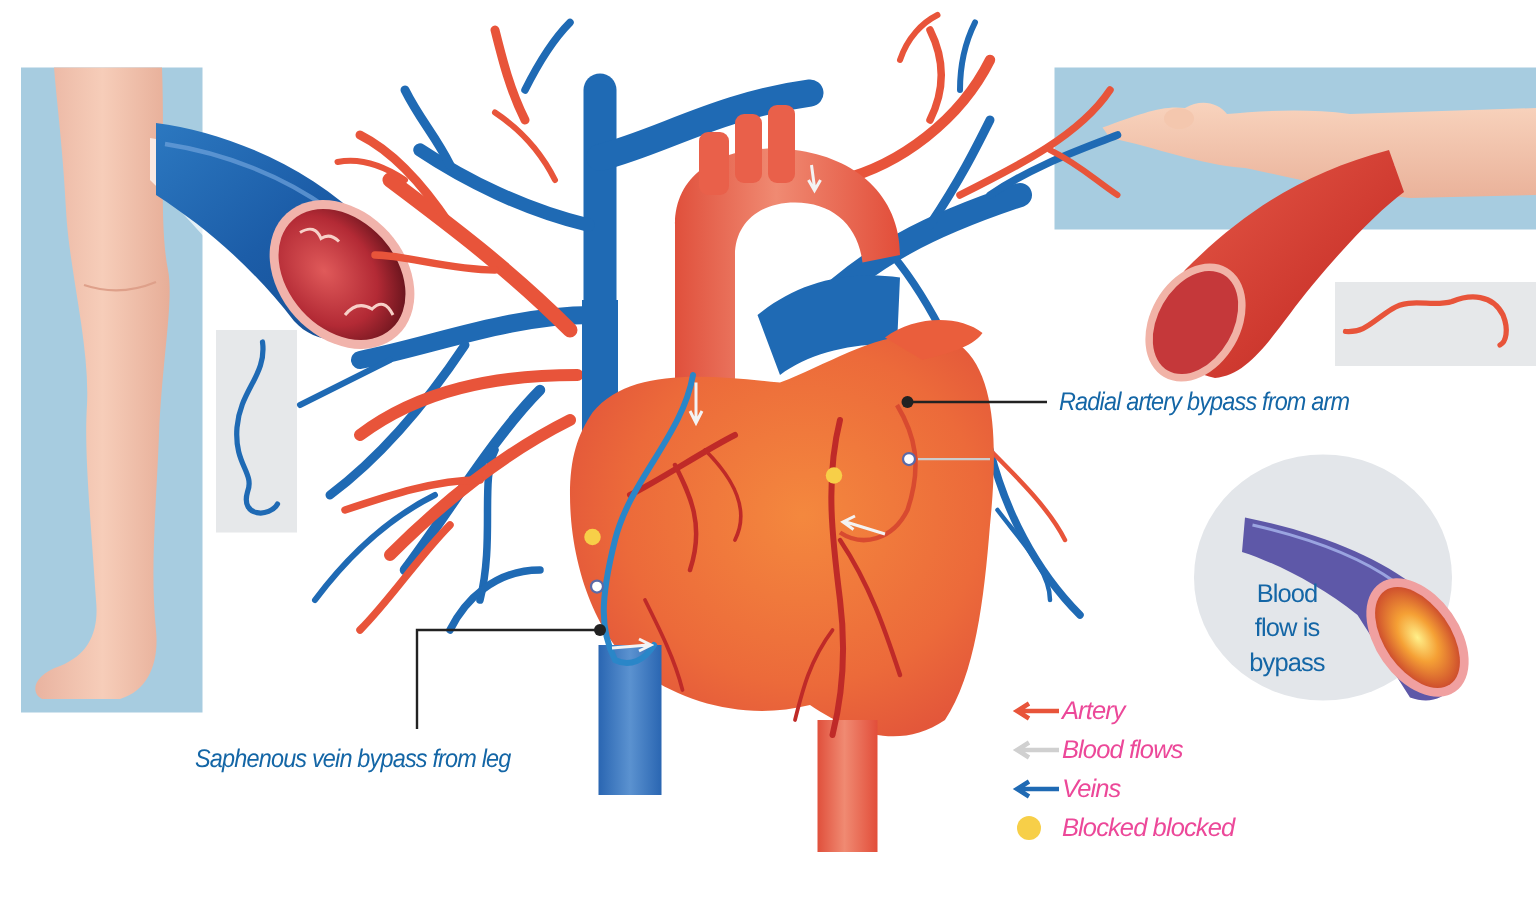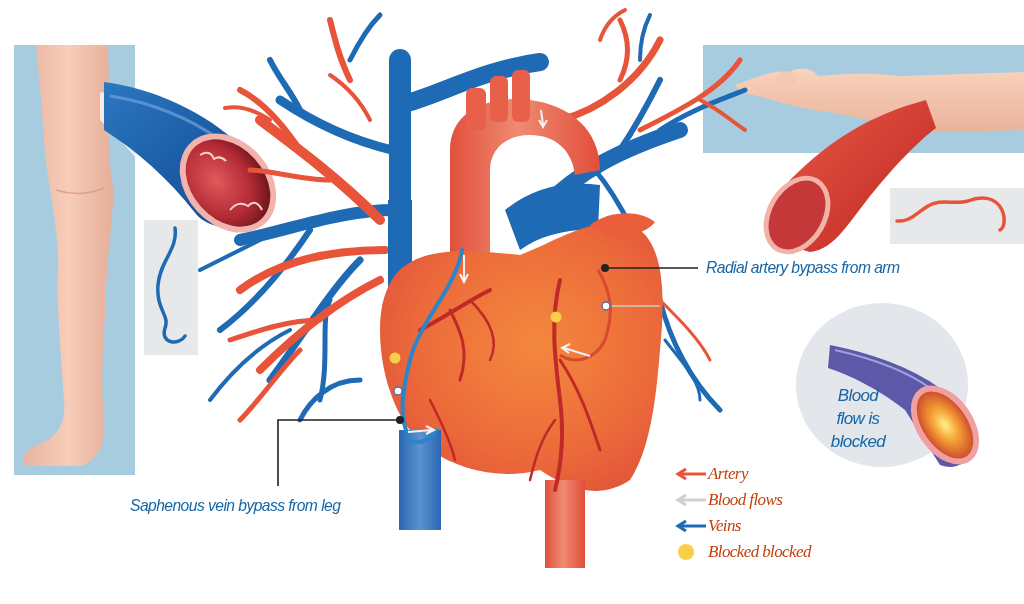--- a/index.html
+++ b/index.html
@@ -3,27 +3,27 @@
 <meta charset="utf-8">
 <style>
   html, body { margin:0; padding:0; background:#ffffff; }
   body { width:1024px; height:604px; position:relative; overflow:hidden;
          font-family:"Liberation Sans", "DejaVu Sans", sans-serif; }
   #stage { position:absolute; left:0; top:0; width:1024px; height:500px; }
   svg.art { position:absolute; left:0; top:0; }
   .lbl { position:absolute; color:#1466a6; font-style:italic;
          font-family:"Liberation Sans", sans-serif; font-size:17px;
          letter-spacing:-0.6px; white-space:nowrap; transform:scaleX(0.92); transform-origin:left center; }
-  .blocked-lbl { position:absolute; left:818px; top:384px; color:#1466a6; font-style:italic;
+  .blocked-lbl { position:absolute; left:818px; top:384px; color:#1466a6; 
          font-size:17px; line-height:23px; letter-spacing:-0.6px; text-align:center; width:80px; }
   .blocked-lbl span { display:block; }
   .legend { position:absolute; left:672px; top:461px; }
   .legend-row { position:relative; height:26px; display:flex; align-items:center; }
   .legend-row .sym { width:36px; height:20px; position:relative; }
-  .legend-row .txt { color:#c2410c; font-style:italic; font-size:17px; letter-spacing:-0.6px;font-family:Liberation Serif, serif; }
+  .legend-row .txt { color:#ec4899; font-style:italic; font-size:17px; letter-spacing:-0.6px; }
 </style>
 </head>
 <body>
 
 <div id="stage">
 
 <svg class="art" width="1024" height="604" viewBox="0 0 1024 604">
   <defs>
     <linearGradient id="skinG" x1="0" x2="1">
       <stop offset="0" stop-color="#e9b3a0"></stop>
@@ -218,21 +218,21 @@
     <polyline points="400,420 278,420 278,486" stroke="#222" stroke-width="1.6" fill="none"></polyline>
   </g>
 </svg>
 
 <div class="lbl" style="left:706px; top:258px;">Radial artery bypass from arm</div>
 <div class="lbl" style="left:130px; top:496px;">Saphenous vein bypass from leg</div>
 
 <div class="blocked-lbl">
   <span>Blood</span>
   <span>flow is</span>
-  <span>blocked</span>
+  <span>bypass</span>
 </div>
 
 <div class="legend">
   <div class="legend-row">
     <span class="sym">
       <svg width="36" height="20">
             <path d="M34 10 L8 10 M14 5 L6 10 L14 15" stroke="#e8543a" stroke-width="3" fill="none"></path>
           </svg>
     </span>
     <span class="txt">Artery</span>

